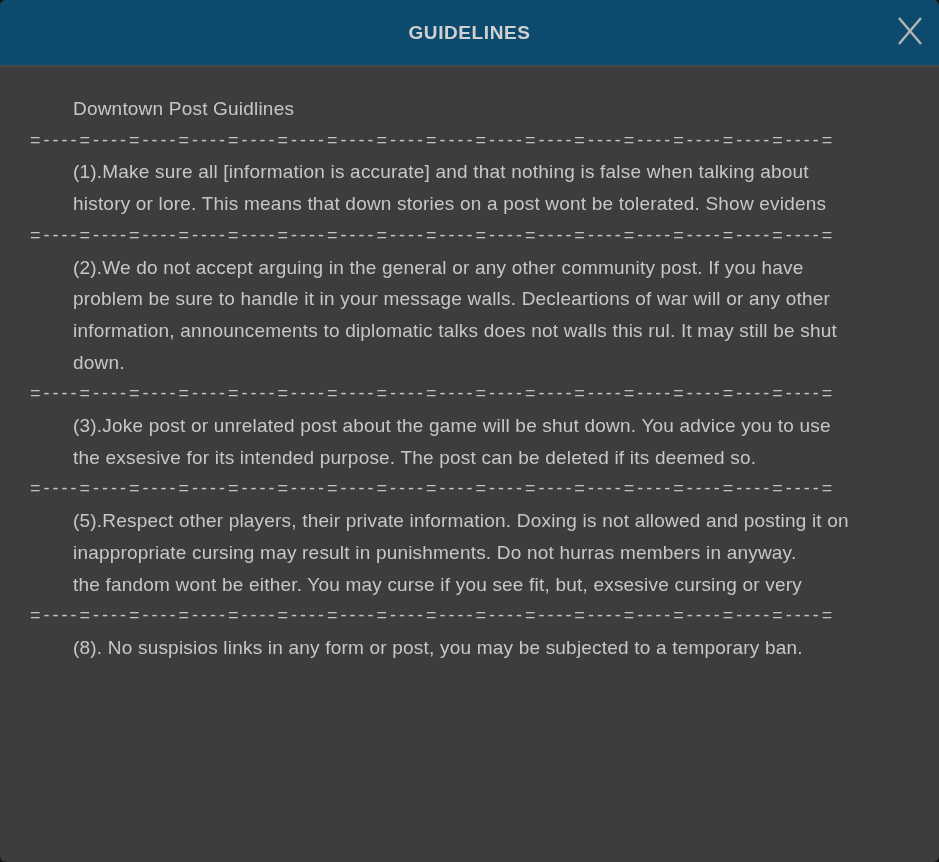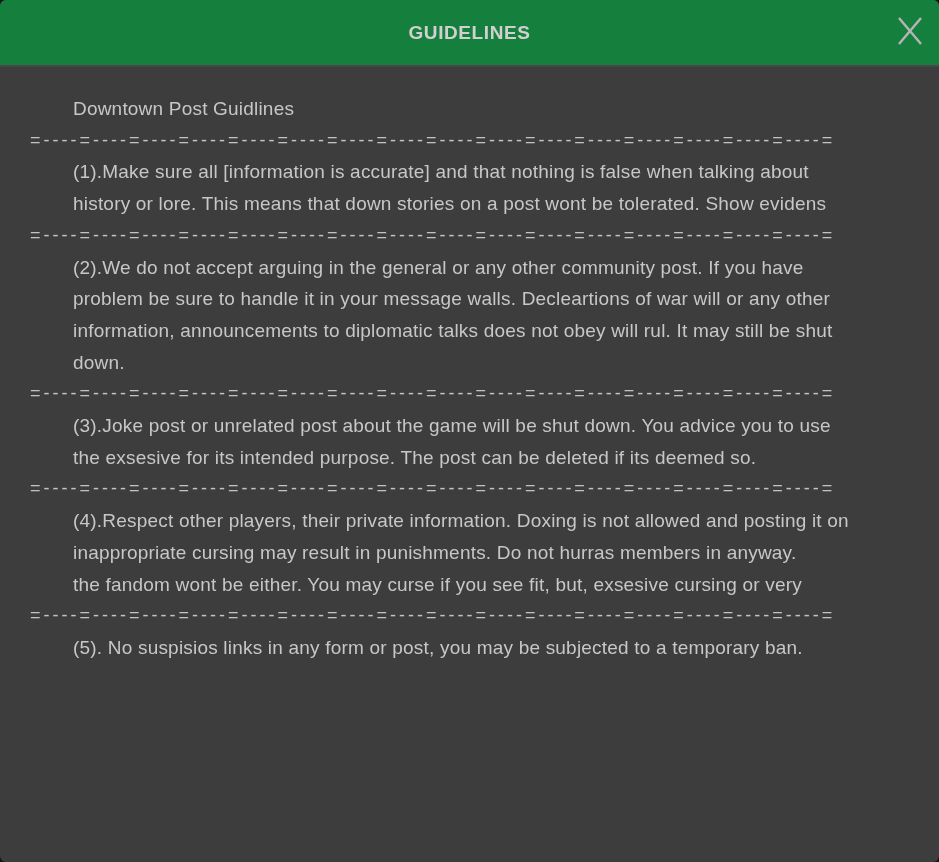--- a/index.html
+++ b/index.html
@@ -13,21 +13,21 @@
     width: 939px;
     height: 862px;
     background: #3d3d3d;
     border-radius: 6px;
     overflow: hidden;
     box-sizing: border-box;
   }
   .modal-header {
     position: relative;
     height: 65px;
-    background: #15803d;
+    background: #0c4a6e;
     border-bottom: 2px solid #474747;
     display: flex;
     align-items: center;
     justify-content: center;
   }
   .modal-title {
     color: #d0d0d0;
     font-size: 19px;
     font-weight: 700;
     letter-spacing: 0.6px;
@@ -88,29 +88,29 @@
   <div class="modal-body">
     <div class="text-line">Downtown Post Guidlines</div>
 
     <div class="separator-line">=----=----=----=----=----=----=----=----=----=----=----=----=----=----=----=----=</div>
     <div class="text-line">(1).Make sure all [information is accurate] and that nothing is false when talking about</div>
     <div class="text-line">history or lore. This means that down stories on a post wont be tolerated. Show evidens</div>
 
     <div class="separator-line">=----=----=----=----=----=----=----=----=----=----=----=----=----=----=----=----=</div>
     <div class="text-line">(2).We do not accept arguing in the general or any other community post. If you have</div>
     <div class="text-line">problem be sure to handle it in your message walls. Decleartions of war will or any other</div>
-    <div class="text-line">information, announcements to diplomatic talks does not obey will rul. It may still be shut</div>
+    <div class="text-line">information, announcements to diplomatic talks does not walls this rul. It may still be shut</div>
     <div class="text-line">down.</div>
 
     <div class="separator-line">=----=----=----=----=----=----=----=----=----=----=----=----=----=----=----=----=</div>
     <div class="text-line">(3).Joke post or unrelated post about the game will be shut down. You advice you to use</div>
     <div class="text-line">the exsesive for its intended purpose. The post can be deleted if its deemed so.</div>
 
     <div class="separator-line">=----=----=----=----=----=----=----=----=----=----=----=----=----=----=----=----=</div>
-    <div class="text-line">(4).Respect other players, their private information. Doxing is not allowed and posting it on</div>
+    <div class="text-line">(5).Respect other players, their private information. Doxing is not allowed and posting it on</div>
     <div class="text-line">inappropriate cursing may result in punishments. Do not hurras members in anyway.</div>
     <div class="text-line">the fandom wont be either. You may curse if you see fit, but, exsesive cursing or very</div>
 
     <div class="separator-line">=----=----=----=----=----=----=----=----=----=----=----=----=----=----=----=----=</div>
-    <div class="text-line">(5). No suspisios links in any form or post, you may be subjected to a temporary ban.</div>
+    <div class="text-line">(8). No suspisios links in any form or post, you may be subjected to a temporary ban.</div>
   </div>
 
 </div>
 
 </body></html>

